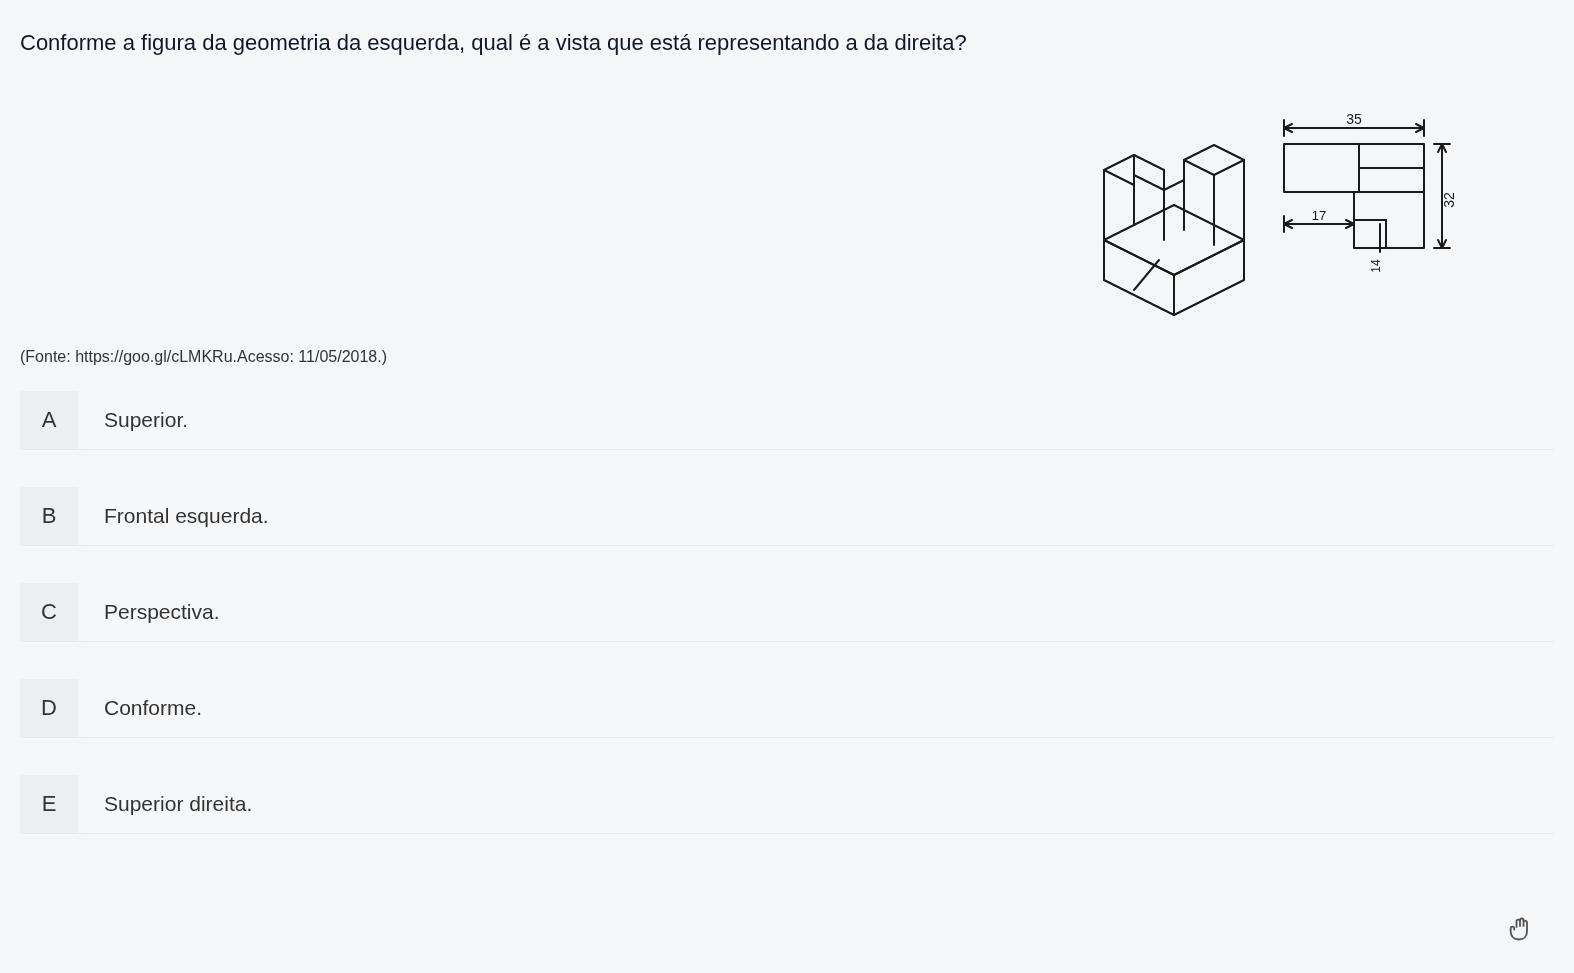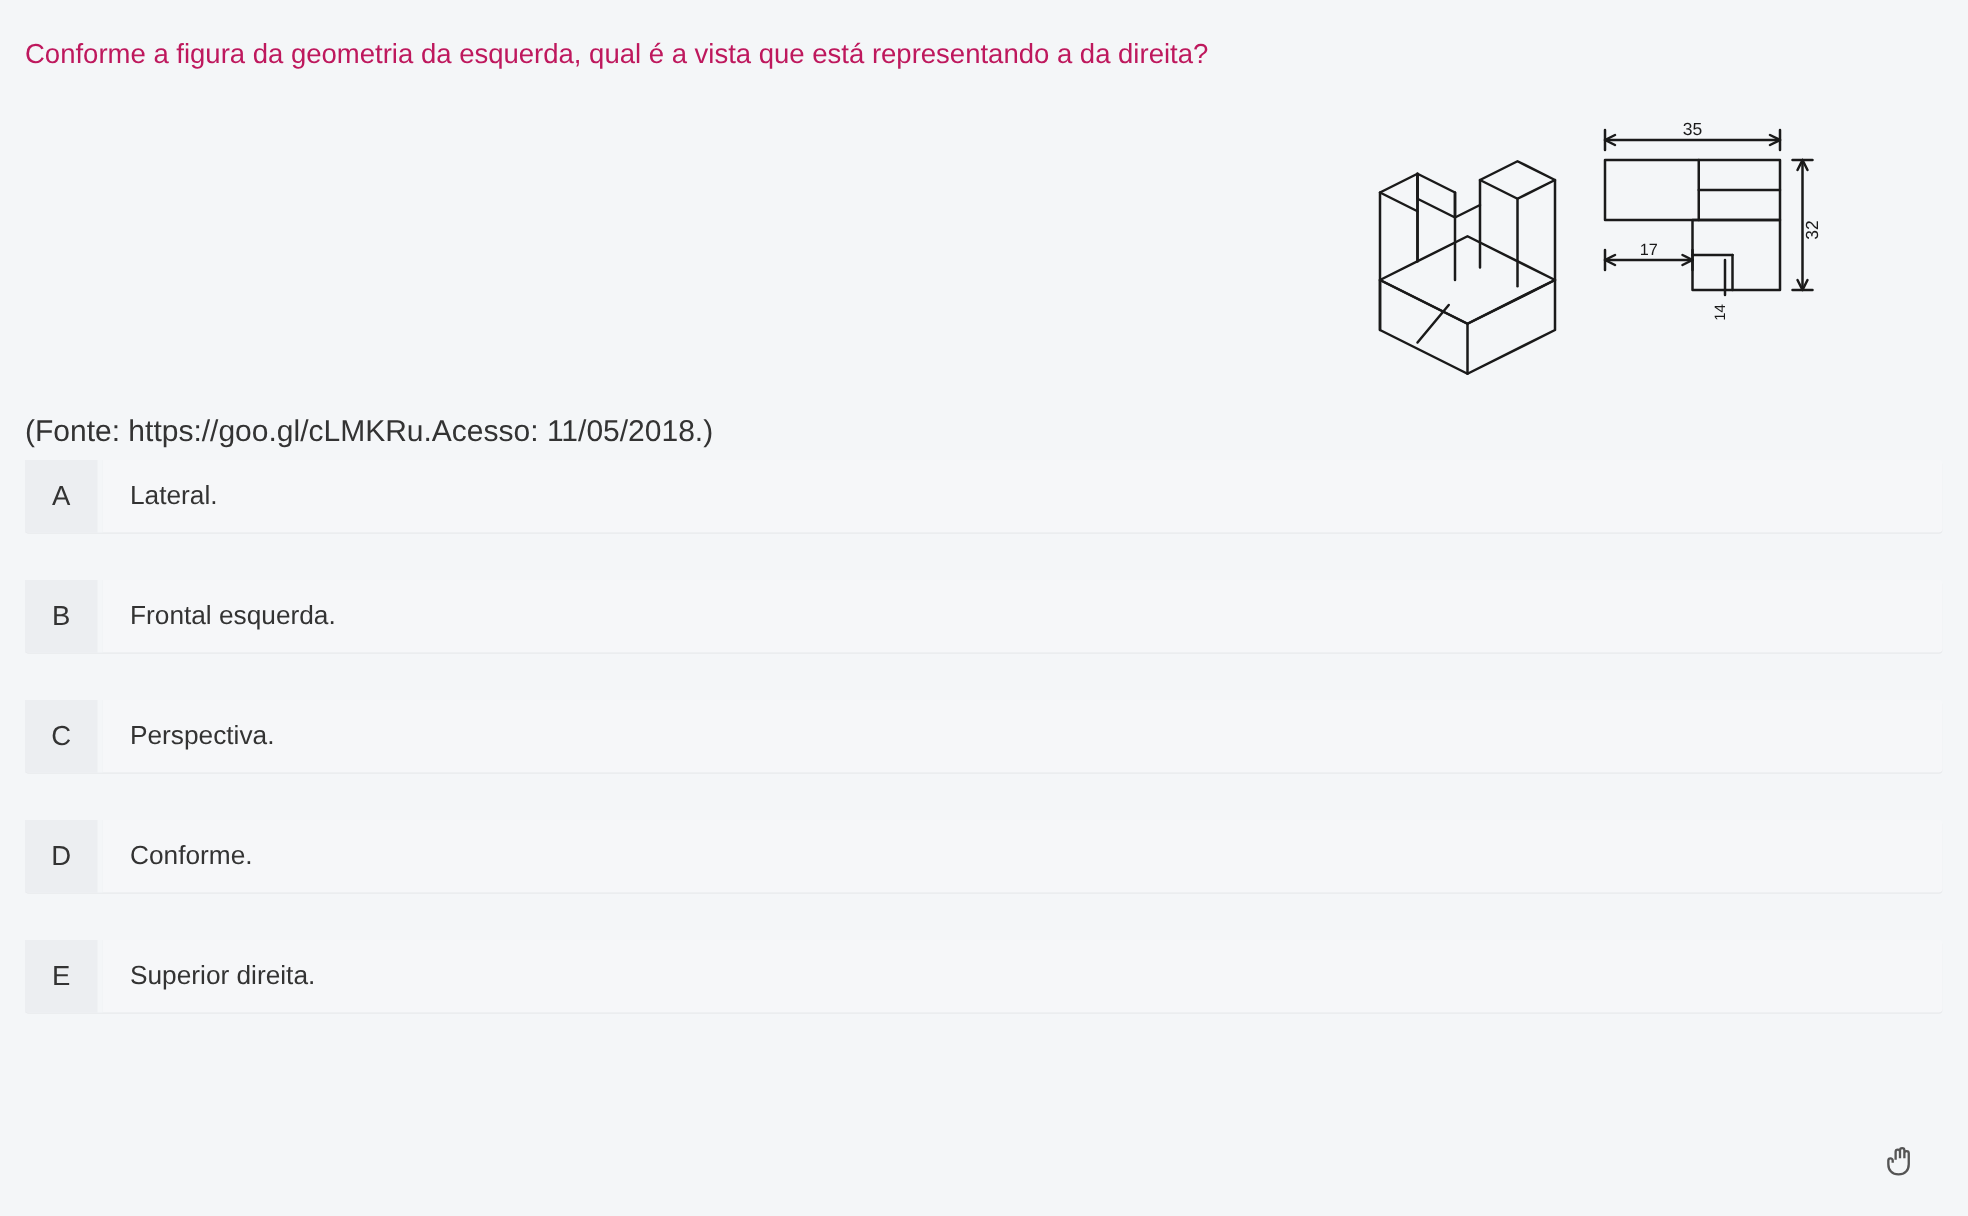--- a/index.html
+++ b/index.html
@@ -12,39 +12,39 @@
     overflow: hidden;
   }
   .page {
     position: relative;
     width: 100%;
     height: 100%;
     padding: 30px 20px 0 20px;
   }
   .question-text {
     font-size: 22px;
-    color: #be185d;
-    margin-bottom: 16px;
+    color: #0f172a;
+    margin-bottom: 32px;
   }
   .figure-row {
     width: 100%;
     height: 240px;
     position: relative;
   }
   .figure-area {
     position: absolute;
     right: 70px;
     top: 12px;
     width: 430px;
     height: 220px;
   }
   .source-text {
-    font-size: 24px;
-    color: #333;
-    margin: 20px 0 8px 0;
+    font-size: 16px;
+    color: #333;
+    margin: 20px 0 25px 0;
   }
   .options {
     display: flex;
     flex-direction: column;
     gap: 38px;
   }
   .option-row {
     display: flex;
     align-items: stretch;
     height: 58px;
@@ -161,21 +161,21 @@
       </svg>
     </div>
   </div>
 
   <div class="source-text">(Fonte: https://goo.gl/cLMKRu.Acesso: 11/05/2018.)</div>
 
   <div class="options">
 
     <div class="option-row">
       <div class="option-letter">A</div>
-      <div class="option-label">Lateral.</div>
+      <div class="option-label">Superior.</div>
     </div>
 
     <div class="option-row">
       <div class="option-letter">B</div>
       <div class="option-label">Frontal esquerda.</div>
     </div>
 
     <div class="option-row">
       <div class="option-letter">C</div>
       <div class="option-label">Perspectiva.</div>

